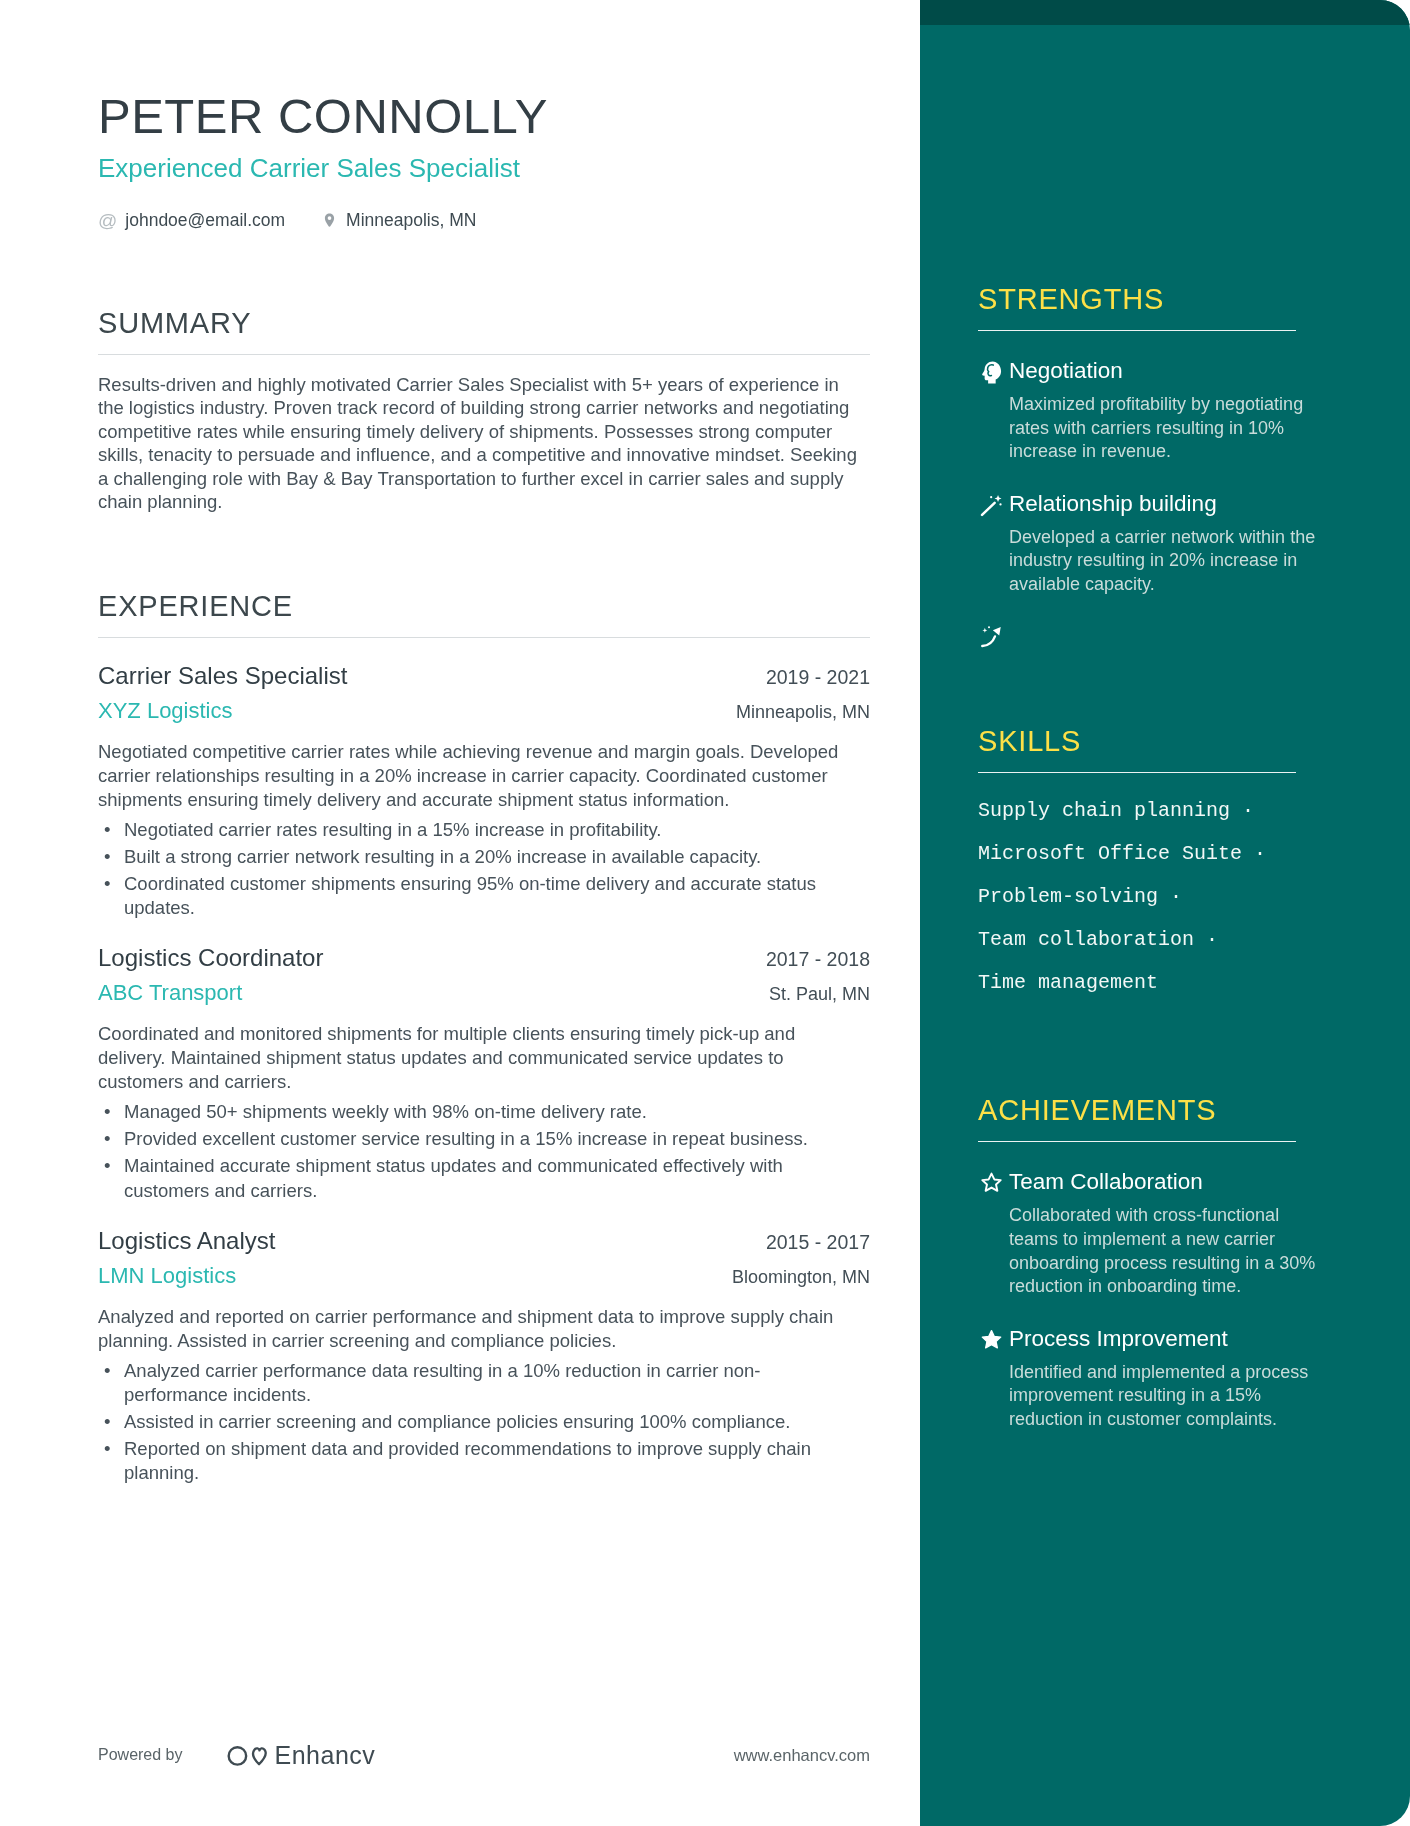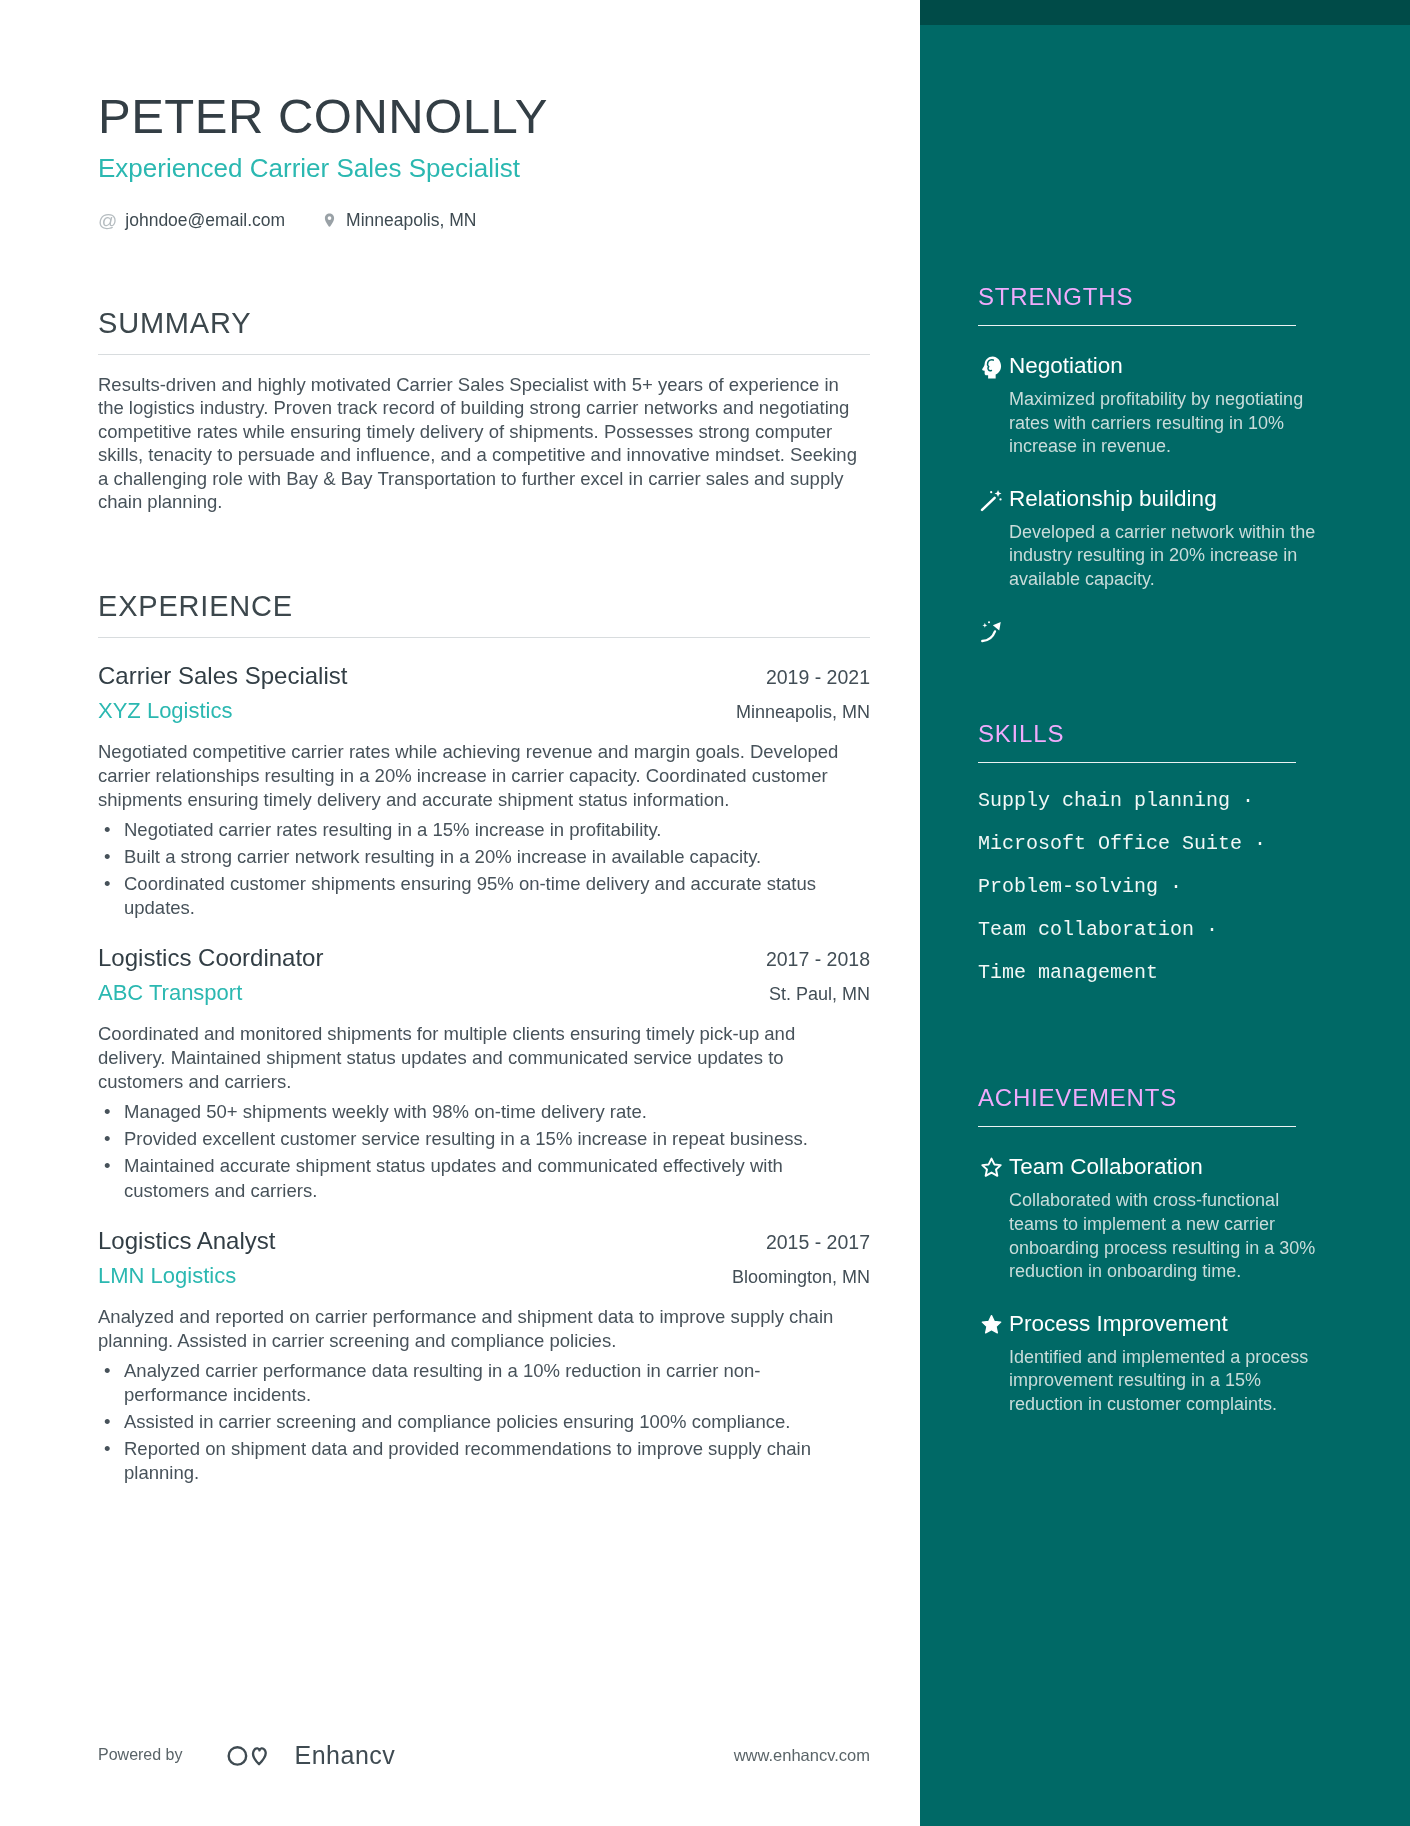--- a/index.html
+++ b/index.html
@@ -1,20 +1,21 @@
 <!DOCTYPE html>
 <html><head>
 <meta charset="utf-8">
 <style>
   * { margin:0; padding:0; box-sizing:border-box; }
   html,body { background:#ffffff; }
   .page {
     width:1410px; height:1826px; display:flex; overflow:hidden;
     font-family:"Liberation Sans","DejaVu Sans",sans-serif;
     background:#ffffff;
+    border-radius:30px;
   }
   
   .main {
     width:920px; min-width:920px; display:flex; flex-direction:column;
     padding:88px 50px 54px 98px;
   }
   .name {
     font-size:49px; font-weight:400; letter-spacing:0.5px;
     color:#333E45;
   }
@@ -50,30 +51,30 @@
   ul.bullets li {
     position:relative; padding-left:26px; font-size:18.5px; line-height:1.3;
     color:#47525A; margin-top:3px;
   }
   ul.bullets li::before {
     content:"•"; position:absolute; left:6px; top:0; color:#47525A;
   }
 
   .footer { margin-top:auto; display:flex; align-items:center; }
   .powered { font-size:16px; color:#5A6468; }
-  .brand-wrap { display:flex; align-items:center; gap:24px; margin-left:42px; }
+  .brand-wrap { display:flex; align-items:center; gap:4px; margin-left:42px; }
   .brand-text { font-size:25px; color:#3F4B52; letter-spacing:0.5px; }
   .site { margin-left:auto; font-size:16.5px; color:#5A6468; }
 
   
   .sidebar { flex:1; background:#006966; display:flex; flex-direction:column; }
   .sidebar-band { height:25px; background:#004B48; }
   .sidebar-inner { padding:258px 56px 40px 58px; width:100%; }
   .s-section-heading {
-    font-size:24px; font-weight:400; letter-spacing:0.8px; color:#f0abfc;
+    font-size:29px; font-weight:400; letter-spacing:0.8px; color:#fde047;
   }
   .s-rule { border:none; border-top:1.5px solid rgba(255,255,255,0.92); margin-top:14px; width:318px; }
   .s-section { margin-bottom:0; }
   .s-section.skills    { margin-top:74px; }
   .s-section.achieve   { margin-top:100px; }
 
   .s-item { display:flex; gap:4px; margin-top:27px; }
   .s-icon { width:27px; min-width:27px; height:27px; margin-top:1px; }
   .s-item-body { width:318px; }
   .s-item-title { font-size:22.5px; color:#ffffff; }

